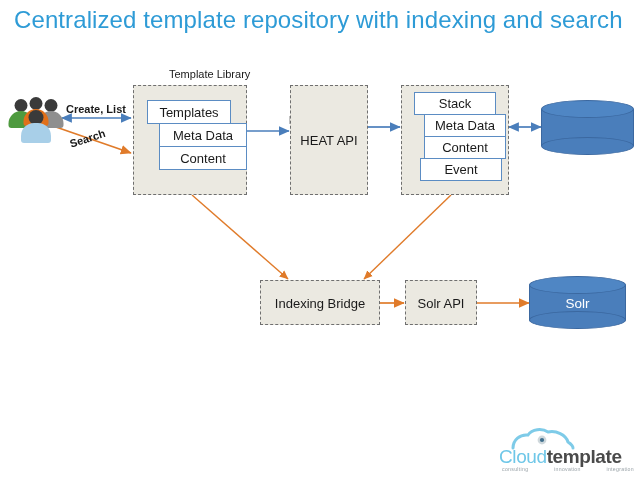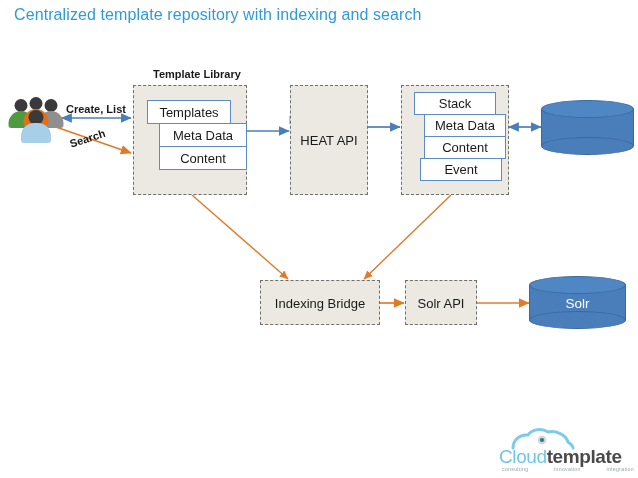--- a/index.html
+++ b/index.html
@@ -3,40 +3,41 @@
 <meta charset="utf-8">
 <style>
   html,body{margin:0;padding:0;background:#ffffff;}
   body{width:638px;height:478px;position:relative;overflow:hidden;
        font-family:"Liberation Sans",sans-serif;}
   .stage{position:absolute;inset:0;}
 
   
   #page-title{
     position:absolute;left:14px;top:6px;width:610px;
-    font-size:16px;letter-spacing:.1px;color:#2e9bd6;
+    font-size:24px;letter-spacing:.1px;color:#2e9bd6;
     white-space:nowrap;
   }
 
   
   .dashbox{
     position:absolute;background:#ebe9e1;
     border:1.5px dashed #6f6f6f;
     box-sizing:border-box;
   }
   .dashbox > .dashlabel{
     position:absolute;left:0;right:0;top:50%;
     transform:translateY(-50%);
     text-align:center;font-size:13px;color:#1a1a1a;
   }
 
   
   .caption{
-    position:absolute;font-size:11px;font-weight:bold;color:#1a1a1a;
+    position:absolute;font-size:11px;font-weight:normal;color:#1a1a1a;
     white-space:nowrap;
+    margin-left:16px;
   }
 
   
   .rowbox{
     position:absolute;background:#ffffff;
     border:1.6px solid #5b8cc3;
     box-sizing:border-box;
     display:flex;align-items:center;justify-content:center;
     font-size:13px;color:#1a1a1a;
   }

